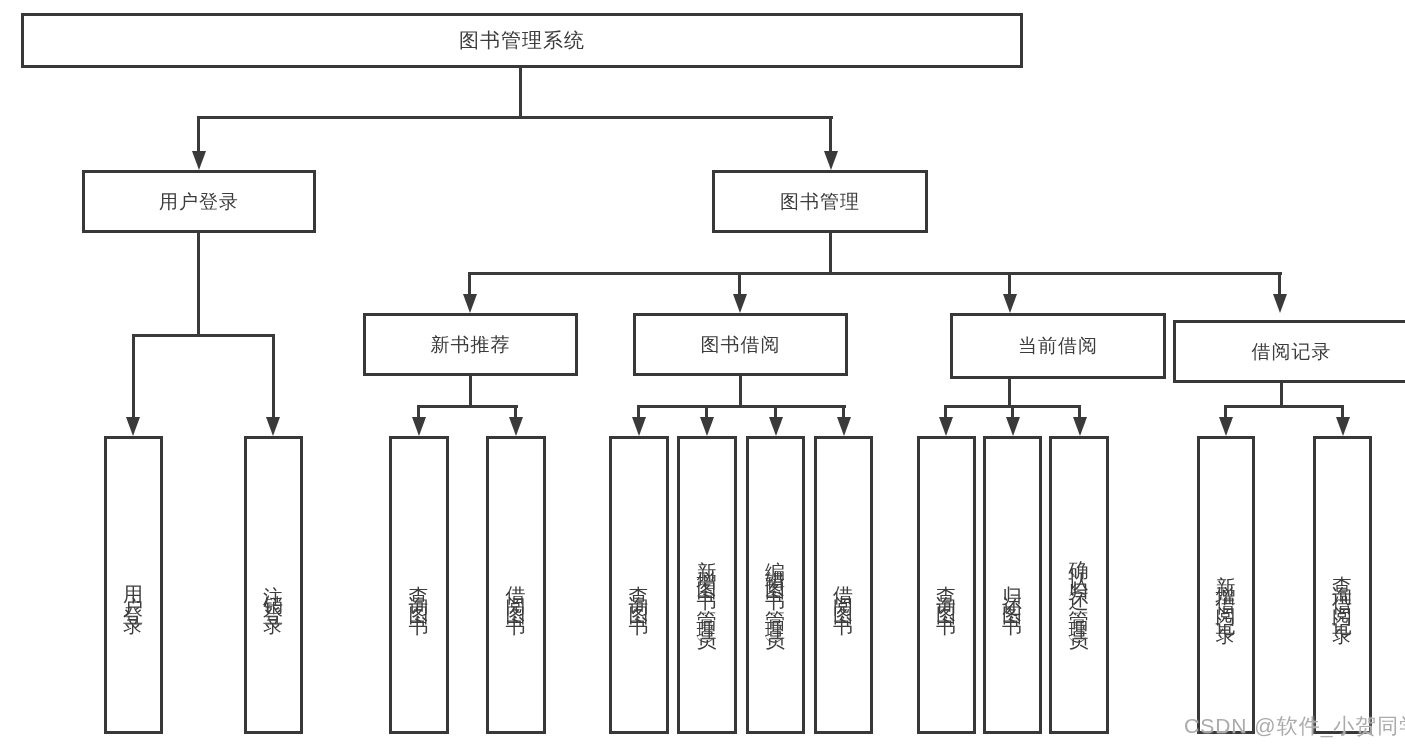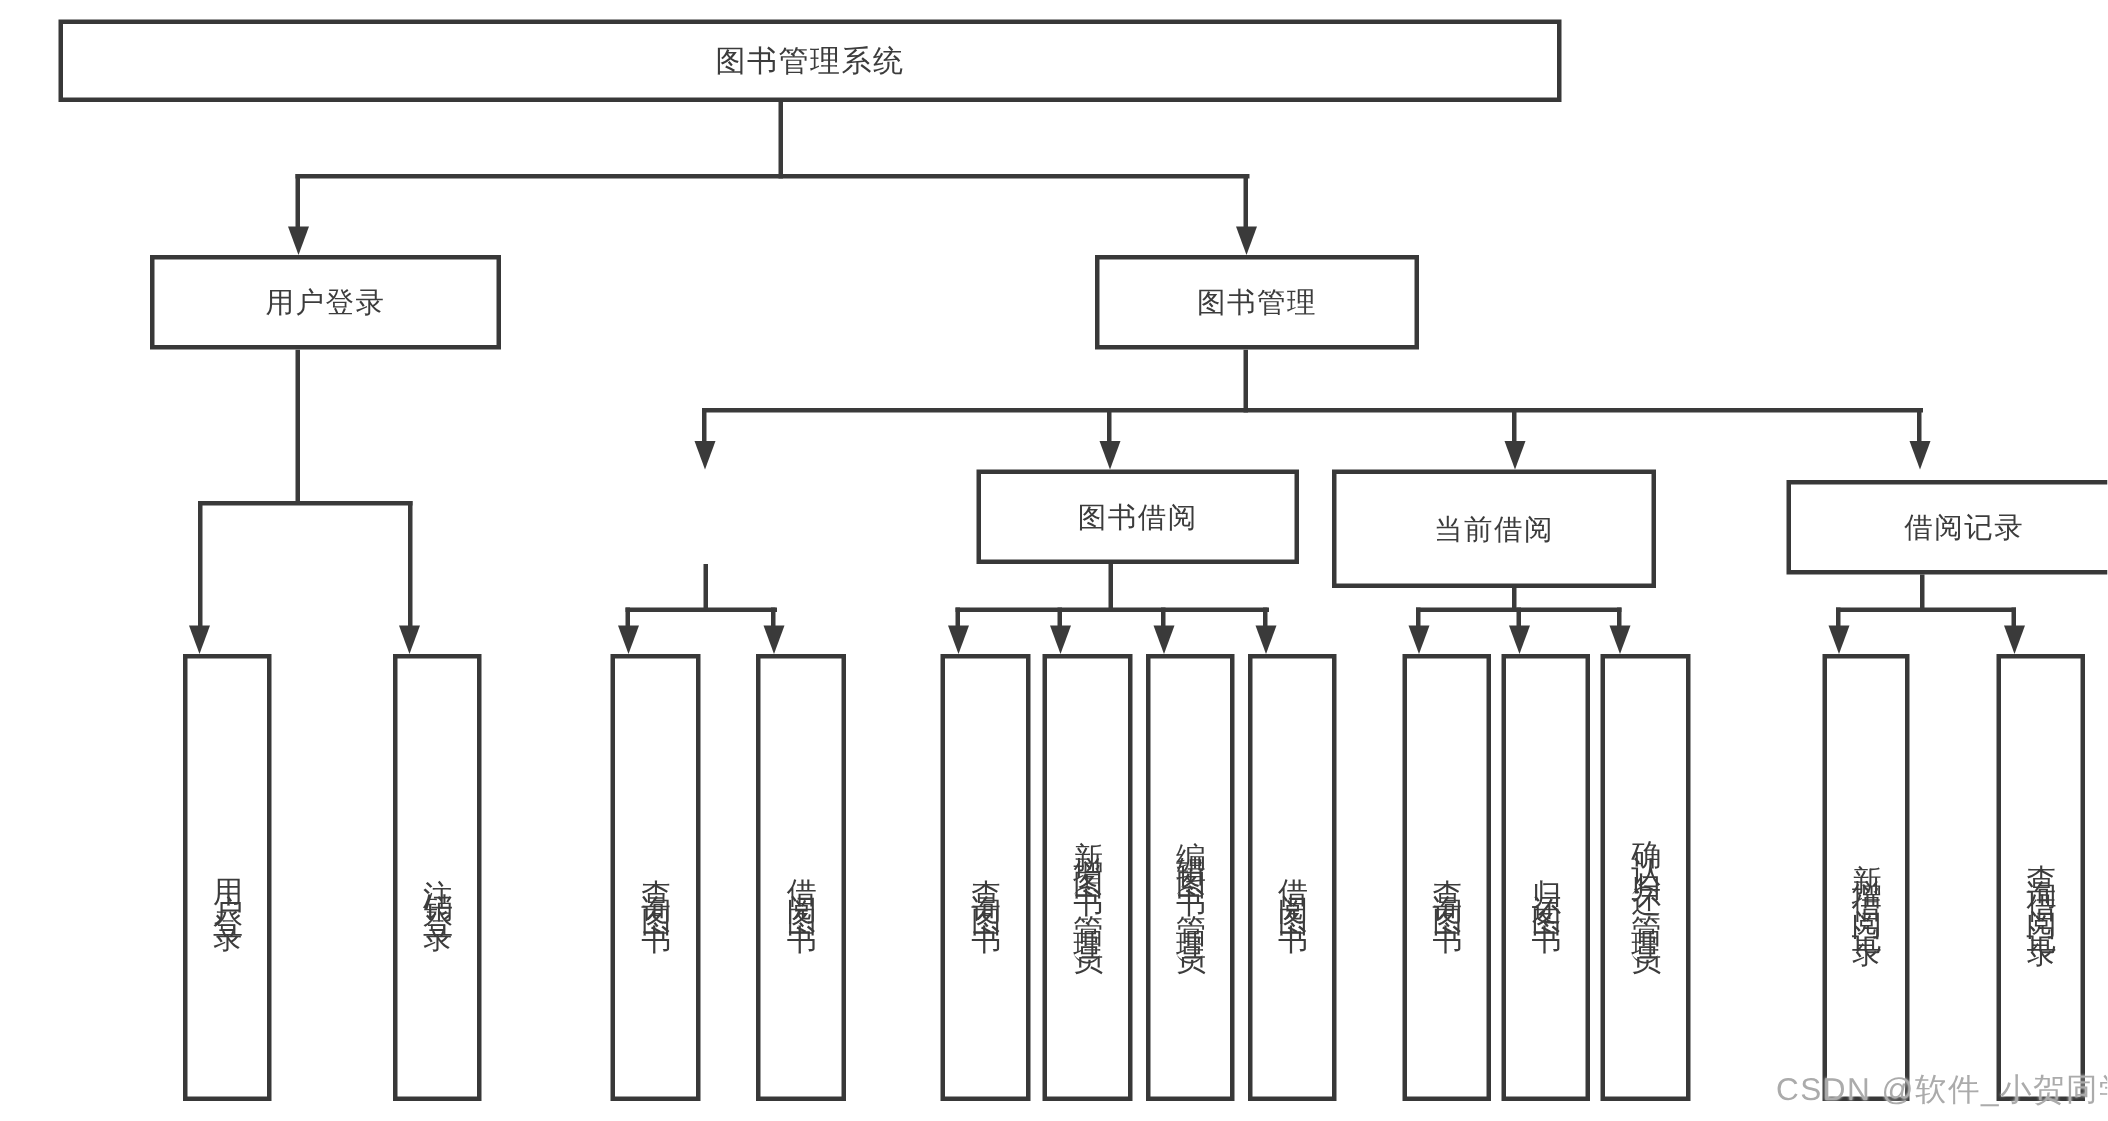--- a/index.html
+++ b/index.html
@@ -35,21 +35,20 @@
     border: 3px solid #383838;
     box-sizing: border-box;
     display: flex;
     align-items: center;
     justify-content: center;
     color: #3c3c3c;
     font-size: 19px;
     letter-spacing: 1px;
     z-index: 2;
     text-align: center;
-    margin-left: 18px;
   }
   .node.root { font-size: 20px; }
   .node.leaf {
     writing-mode: vertical-rl;
     text-orientation: mixed;
     font-size: 20px;
     letter-spacing: 10px;
     line-height: 1;
     padding-top: 10px;
   }
@@ -64,21 +63,21 @@
     z-index: 10;
     text-shadow: 0 0 2px #ffffff;
   }
 
   
   #n-root           { left: 21px;   top: 13px;  width: 1002px; height: 55px; }
   #n-user-login     { left: 82px;   top: 170px; width: 234px;  height: 63px; }
   #n-book-mgmt      { left: 712px;  top: 170px; width: 216px;  height: 63px; }
   #n-new-book       { left: 363px;  top: 313px; width: 215px;  height: 63px; }
   #n-book-borrow    { left: 633px;  top: 313px; width: 215px;  height: 63px; text-align: center; }
-  #n-cur-borrow     { left: 870px;  top: 313px; width: 216px;  height: 79px; font-family: Liberation Serif, serif; }
+  #n-cur-borrow     { left: 950px;  top: 313px; width: 216px;  height: 66px; font-family: Liberation Serif, serif; }
   #n-borrow-record  { left: 1173px; top: 320px; width: 237px;  height: 63px; }
 
   #l-user-login     { left: 104px;  top: 436px; width: 59px; height: 298px; }
   #l-logout         { left: 244px;  top: 436px; width: 59px; height: 298px; }
   #l-nb-query       { left: 389px;  top: 436px; width: 60px; height: 298px; }
   #l-nb-borrow      { left: 486px;  top: 436px; width: 60px; height: 298px; }
   #l-bb-query       { left: 609px;  top: 436px; width: 60px; height: 298px; }
   #l-bb-add         { left: 677px;  top: 436px; width: 60px; height: 298px; }
   #l-bb-edit        { left: 746px;  top: 436px; width: 59px; height: 298px; }
   #l-bb-borrow      { left: 814px;  top: 436px; width: 59px; height: 298px; }
@@ -198,20 +197,21 @@
   <div class="vline leaf-drop" id="d-br1"></div>
   <div class="arrow leaf-arrow" id="h-br1"></div>
   <div class="vline leaf-drop" id="d-br2"></div>
   <div class="arrow leaf-arrow" id="h-br2"></div>
 
   <div class="node root" id="n-root">图书管理系统</div>
 
   <div class="node" id="n-user-login">用户登录</div>
   <div class="node" id="n-book-mgmt">图书管理</div>
 
+  <div class="node" id="n-new-book">新书推荐</div>
   <div class="node" id="n-book-borrow">图书借阅</div>
   <div class="node" id="n-cur-borrow">当前借阅</div>
   <div class="node" id="n-borrow-record">借阅记录</div>
 
   <div class="node leaf" id="l-user-login">用户登录</div>
   <div class="node leaf" id="l-logout">注销登录</div>
 
   <div class="node leaf" id="l-nb-query">查询图书</div>
   <div class="node leaf" id="l-nb-borrow">借阅图书</div>
 

